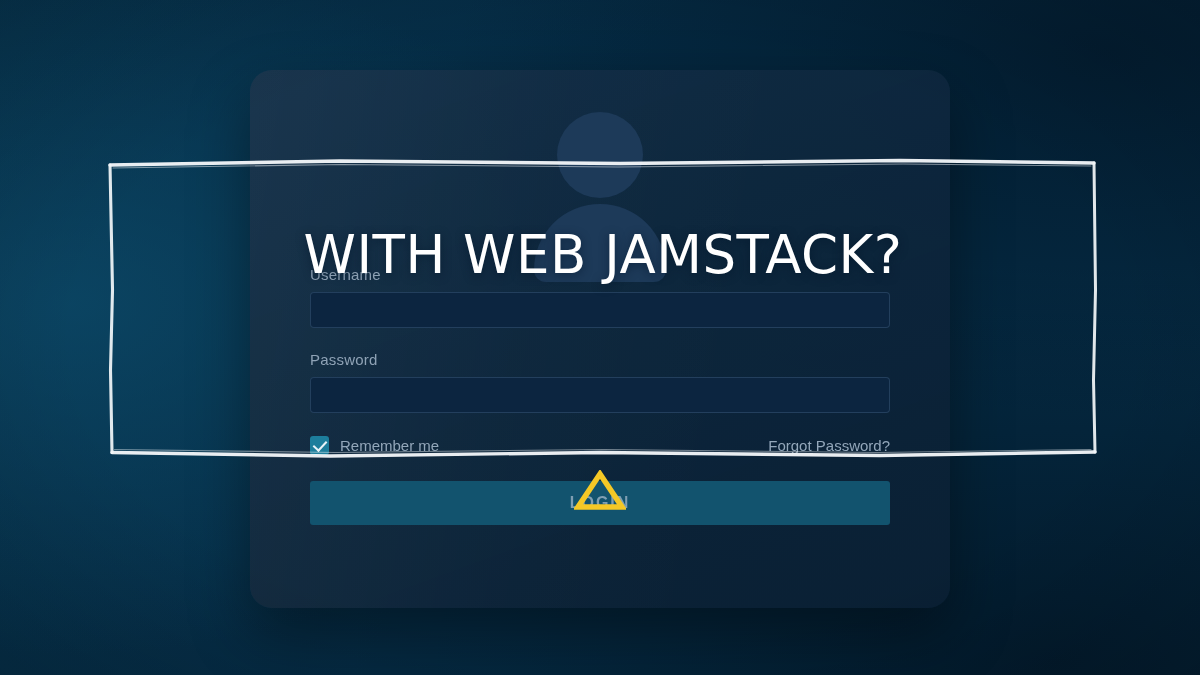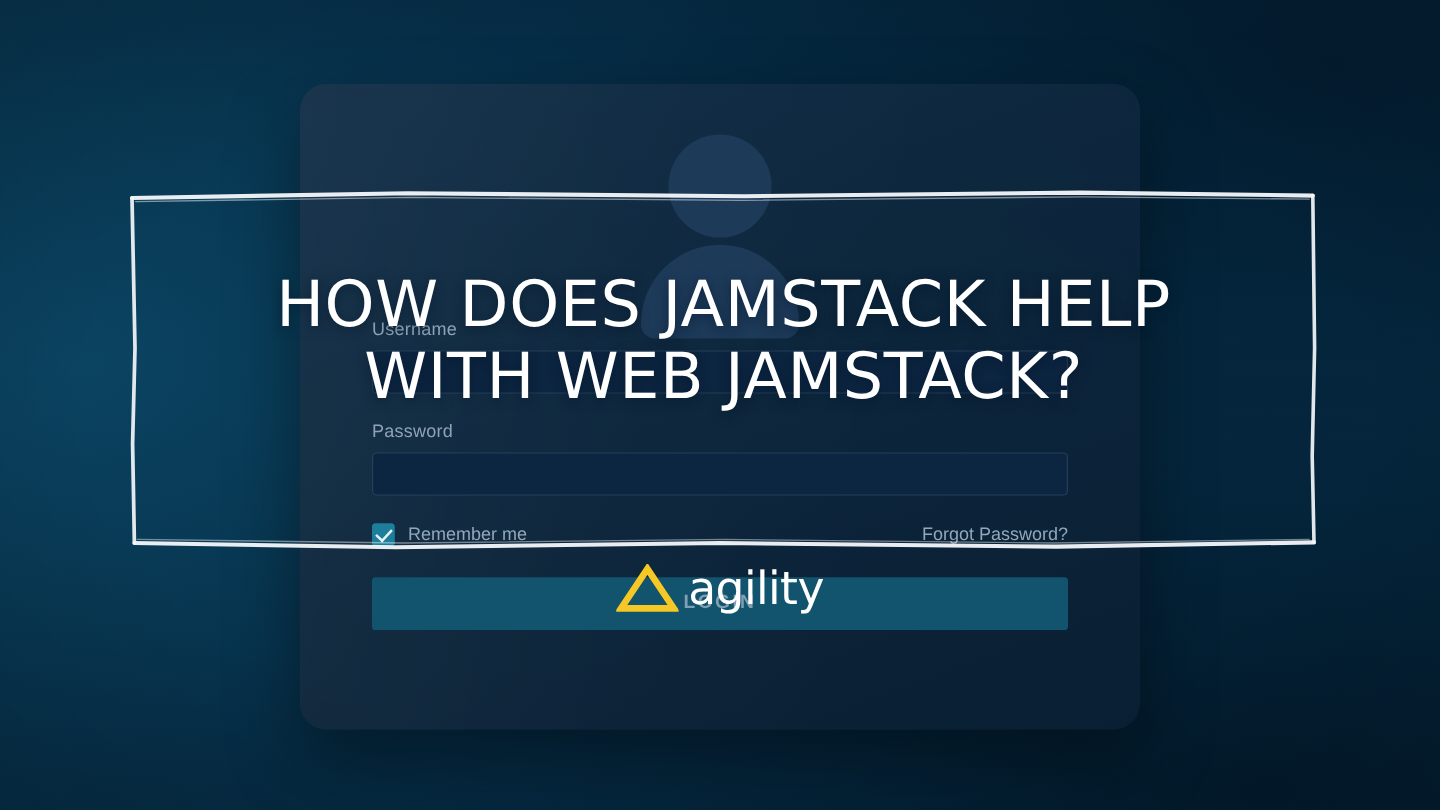--- a/index.html
+++ b/index.html
@@ -174,30 +174,28 @@
 </div>
 
 <div id="bg-vignette"></div>
 
 <div id="logo">
   <span>
     <svg width="52" height="40" viewBox="0 0 52 40" fill="none" aria-hidden="true">
       <path d="M26 4 L48 37 L4 37 Z" stroke="#f5c826" stroke-width="5.5" stroke-linejoin="miter" fill="none"></path>
     </svg>
   </span>
-  <span id="logo-word">agility</span>
 </div>
 
 <svg id="frame" viewBox="0 0 1200 675" xmlns="http://www.w3.org/2000/svg">
   <g fill="none" stroke="#f2f6f9" stroke-linecap="round" stroke-linejoin="round">
     <path d="M110,165 L340,161 L620,163.5 L900,160.5 L1094,163" stroke-width="3.4" opacity=".96"></path>
     <path d="M1094,163 L1095.5,290 L1093.5,380 L1095,452" stroke-width="3" opacity=".93"></path>
     <path d="M1095,452 L880,455.5 L600,452.5 L330,456 L112,452.5" stroke-width="3.4" opacity=".96"></path>
     <path d="M112,452.5 L110.5,370 L112.5,290 L110,165" stroke-width="3.1" opacity=".93"></path>
     <path d="M113,168 L342,164.5 L618,167 L903,164 L1091,166" stroke-width="1.1" opacity=".5"></path>
     <path d="M114.5,449.5 L336,452.5 L604,449.5 L878,452.5 L1091,449.5" stroke-width="1.1" opacity=".45"></path>
   </g>
 </svg>
 
 <div id="title">
-  <span class="l">HOW DOES JAMSTACK HELP</span>
   <span class="l">WITH WEB JAMSTACK?</span>
 </div>
 
 </body></html>

